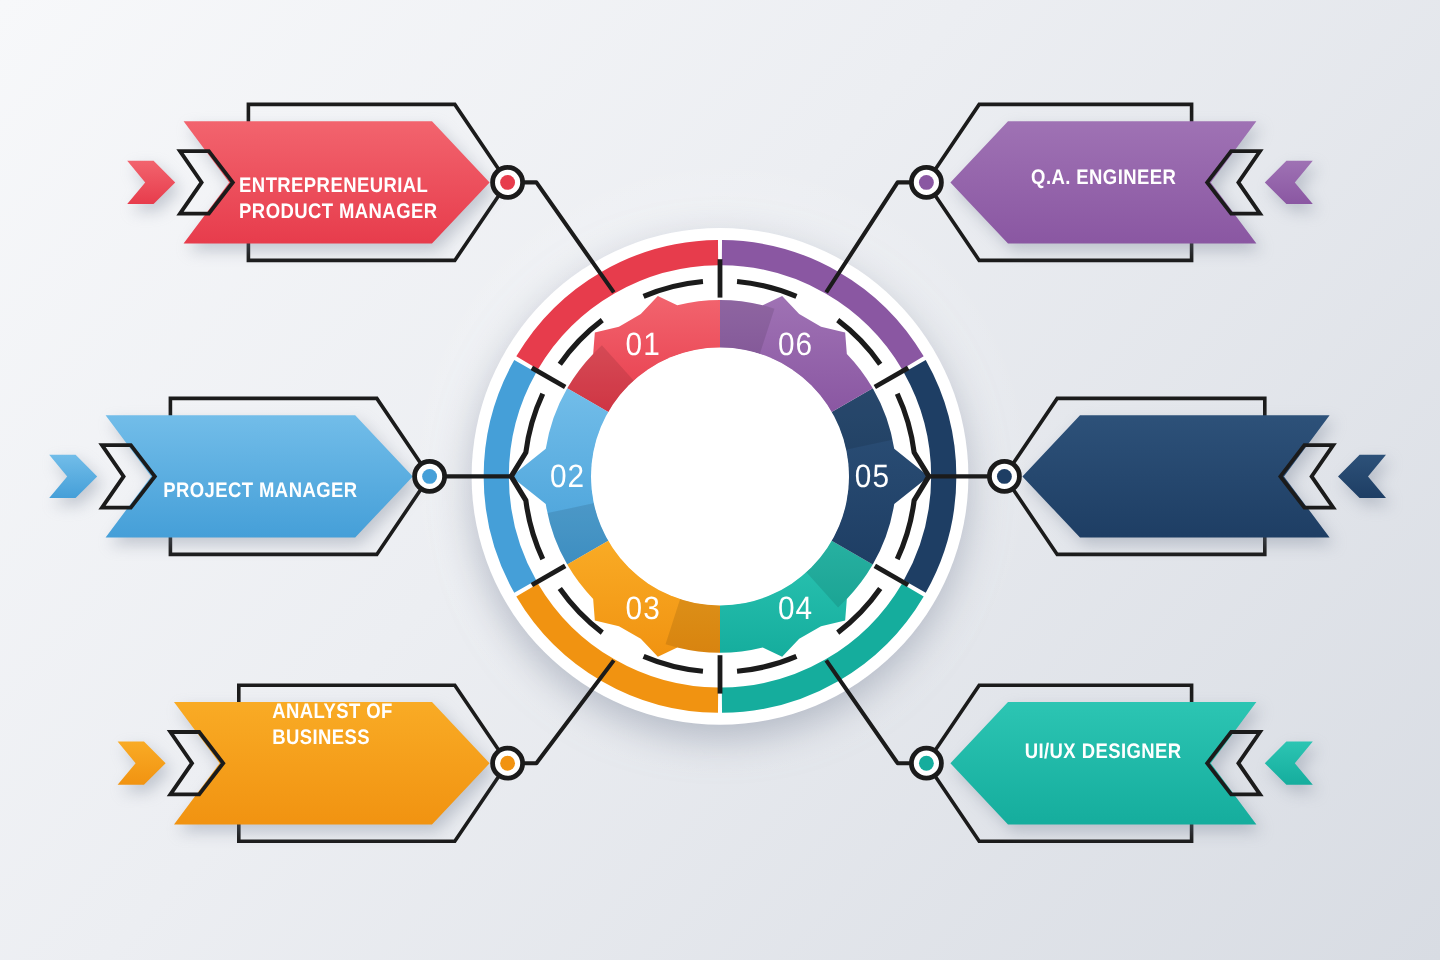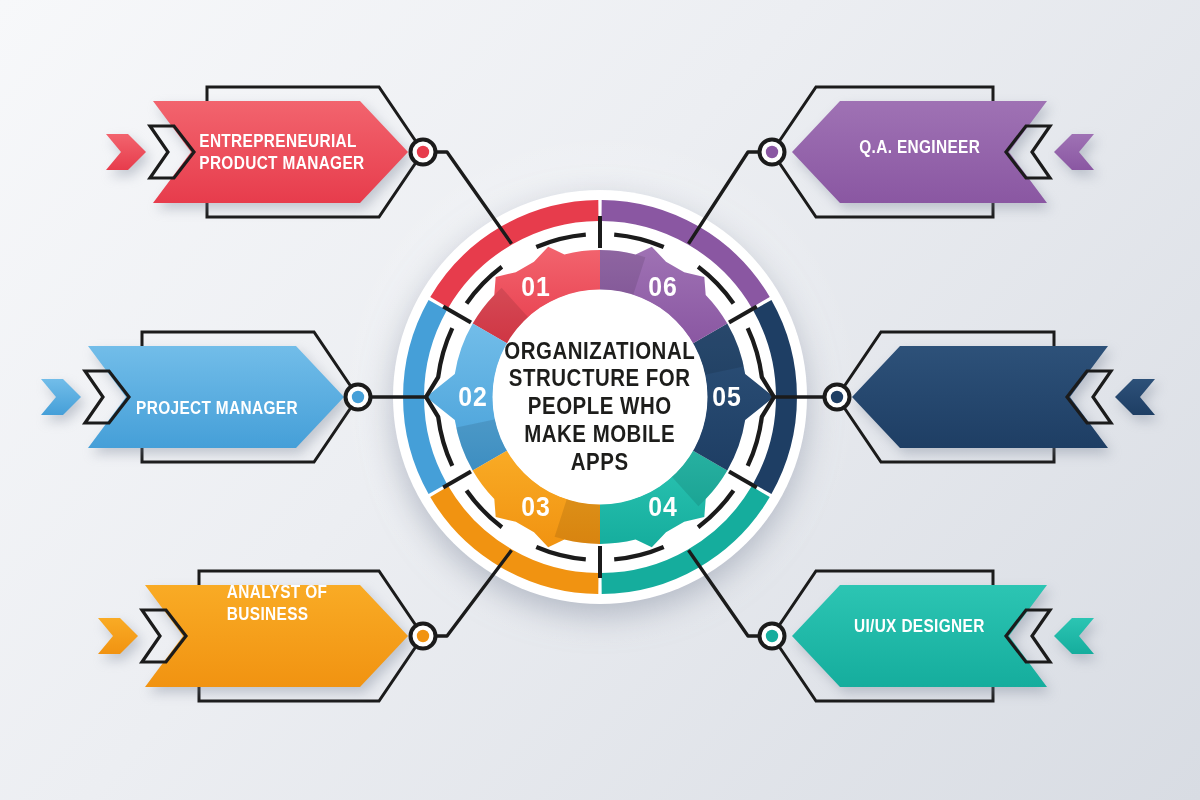--- a/index.html
+++ b/index.html
@@ -20,21 +20,21 @@
     position:absolute;display:flex;align-items:center;justify-content:center;
     color:var(--c-label_text,#fff);font-weight:bold;font-size:17.5px;line-height:1.28;
     letter-spacing:.4px;pointer-events:none;
   }
   .banner-label .t{display:inline-block;white-space:pre-line;transform:scaleX(.88)}
   .align-left .t{text-align:left}
   .align-right .t{text-align:right}
 
   .seg-num{
     position:absolute;width:44px;height:32px;display:flex;align-items:center;justify-content:center;
-    color:#fff;font-weight:bold;font-size:27px;letter-spacing:1px;pointer-events:none;
+    color:#fff;font-weight:normal;font-size:27px;letter-spacing:1px;pointer-events:none;
   }
   .seg-num .t{display:inline-block;transform:scaleX(.92)}
 
   .center-title{
     position:absolute;left:492px;top:329px;width:216px;height:156px;
     display:flex;align-items:center;justify-content:center;color:var(--c-title_text,#1d1d1b);
     pointer-events:none;
   }
   .center-title .t{
     display:inline-block;white-space:pre-line;text-align:center;font-weight:bold;
@@ -177,39 +177,32 @@
   <div class="seg-num" style="left:641.5px;top:491px">
       <span class="t">04</span>
     </div>
   <div class="seg-num" style="left:705px;top:381px">
       <span class="t">05</span>
     </div>
   <div class="seg-num" style="left:641.5px;top:271px">
       <span class="t">06</span>
     </div>
 
-  <div class="banner-label align-left" style="left:153px;top:88px;width:257px;height:128px">
+  <div class="banner-label align-left" style="left:153px;top:101px;width:257px;height:128px">
       <span class="t">ENTREPRENEURIAL
 PRODUCT MANAGER</span>
     </div>
   <div class="banner-label align-left" style="left:88px;top:346px;width:258px;height:124px">
       <span class="t">PROJECT MANAGER</span>
     </div>
   <div class="banner-label align-left" style="left:145px;top:554px;width:265px;height:98px">
       <span class="t">ANALYST OF
 BUSINESS</span>
     </div>
   <div class="banner-label align-right" style="left:790px;top:585px;width:259px;height:83px">
       <span class="t">UI/UX DESIGNER</span>
     </div>
   <div class="banner-label align-right" style="left:790px;top:101px;width:259px;height:92px">
       <span class="t">Q.A. ENGINEER</span>
     </div>
 
-  <div class="center-title">
-    <span class="t">ORGANIZATIONAL
-STRUCTURE FOR
-PEOPLE WHO
-MAKE MOBILE
-APPS</span>
-  </div>
 
 </div>
 
 </body></html>

